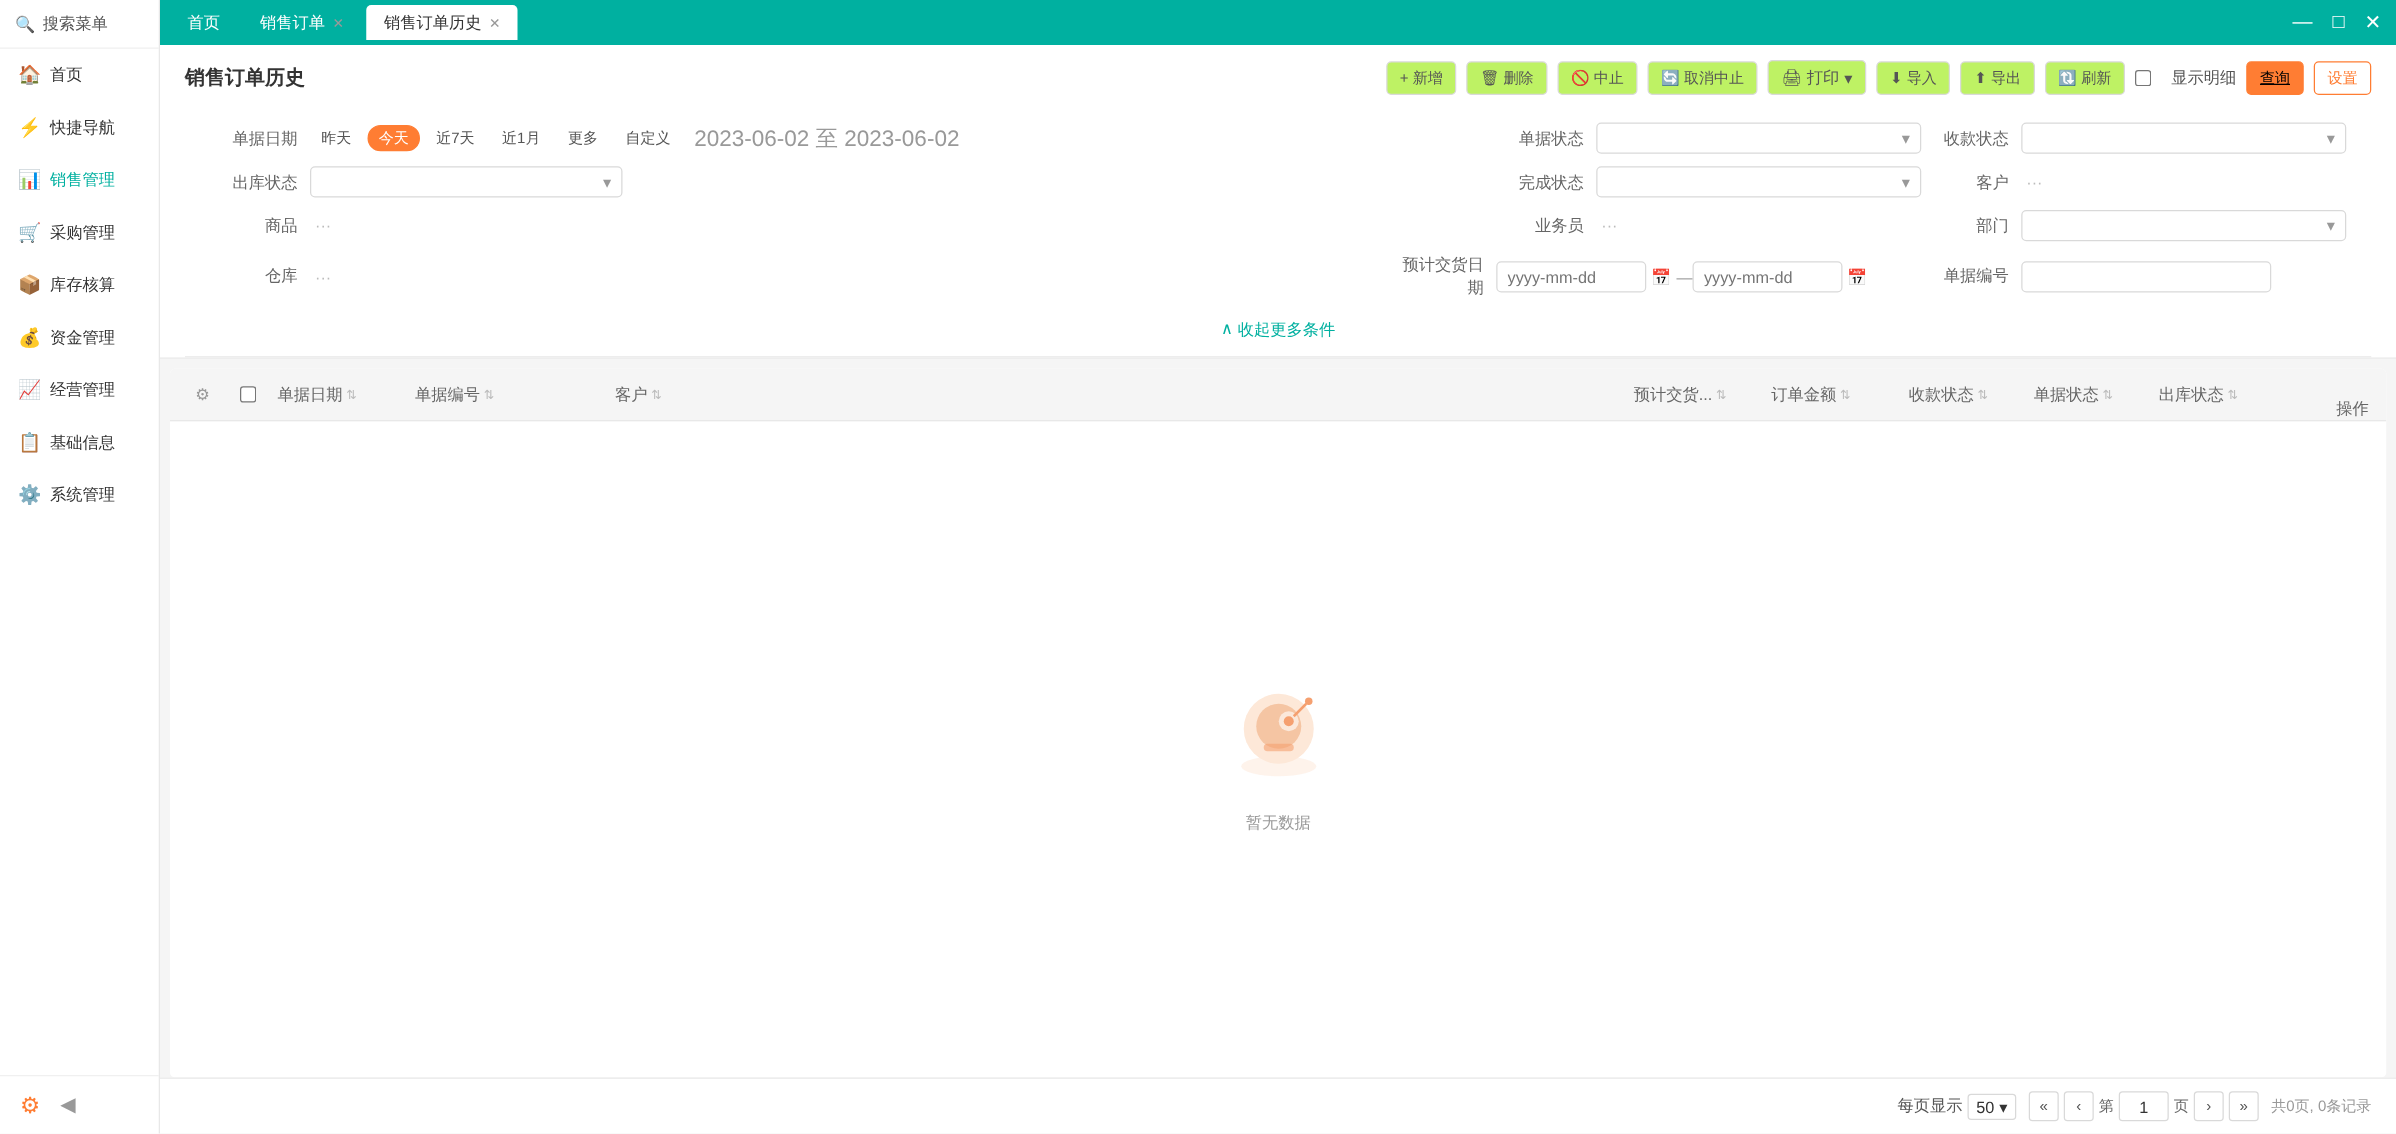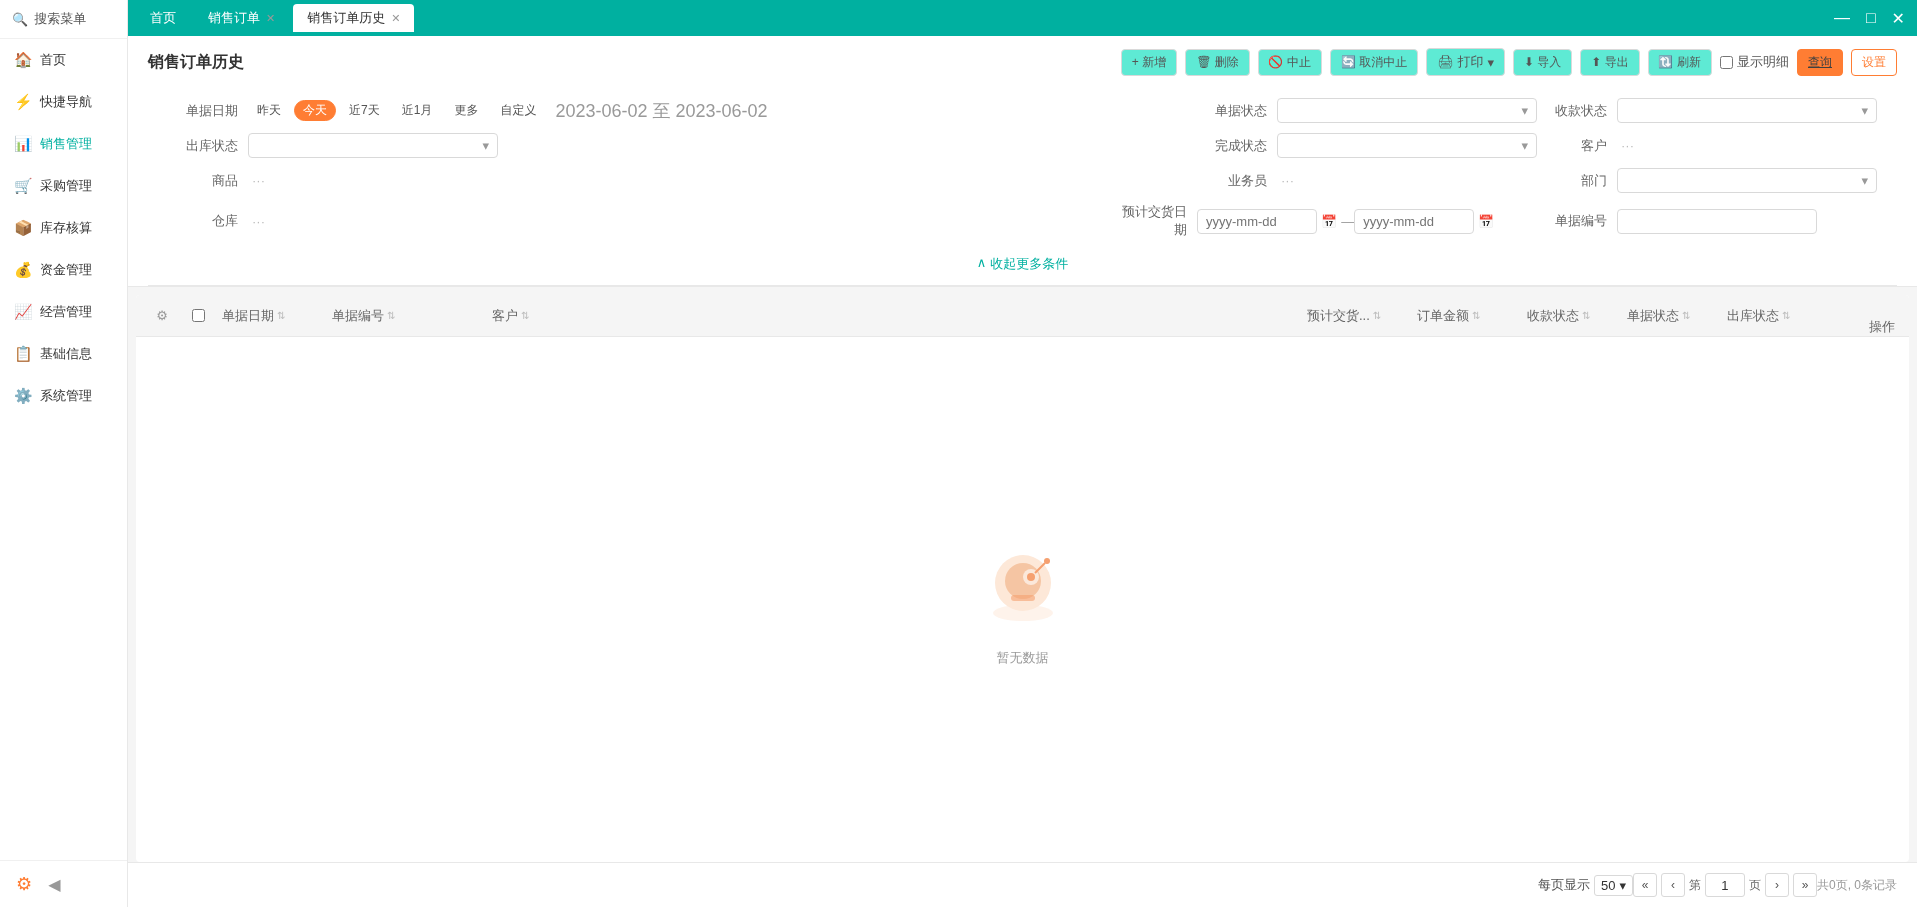--- a/index.html
+++ b/index.html
@@ -117,36 +117,36 @@
       gap: 8px;
     }
     .toolbar-btn {
       display: flex;
       align-items: center;
       gap: 4px;
       padding: 4px 10px;
       border: 1px solid #d9d9d9;
       border-radius: 4px;
       cursor: pointer;
-      background: #5eead4;
+      background: #bef264;
       color: #555;
       font-size: 12px;
     }
     .toolbar-btn.primary {
       background: #ff7d33;
-      color: #404040;
+      color: #000000;
       border-color: #ff7d33;
       text-decoration: underline;
     }
     .toolbar-btn.outline-primary {
       border: 1px solid #ff7d33;
       color: #ff7d33;
       background: #fff;
     }
-    .checkbox-display { display: flex; align-items: center; gap: 4px; color: #555; font-size: 12px; cursor: pointer; }
+    .checkbox-display { display: flex; align-items: center; gap: 16px; color: #555; font-size: 12px; cursor: pointer; }
 
     
     .filter-area {
       padding: 10px 20px;
       background: #fff;
       border-bottom: 1px solid #e8e8e8;
       flex-shrink: 0;
     }
     .filter-row {
       display: flex;
@@ -306,21 +306,21 @@
     }
 
     
     .page-footer {
       background: #fff;
       padding: 10px 20px;
       display: flex;
       align-items: center;
       justify-content: flex-end;
       border-top: 1px solid #e8e8e8;
-      gap: 0;
+      gap: 10px;
       flex-shrink: 0;
     }
     .pagination-info {
       color: #999;
       font-size: 12px;
     }
     .pagination-control {
       display: flex;
       align-items: center;
       gap: 4px;

